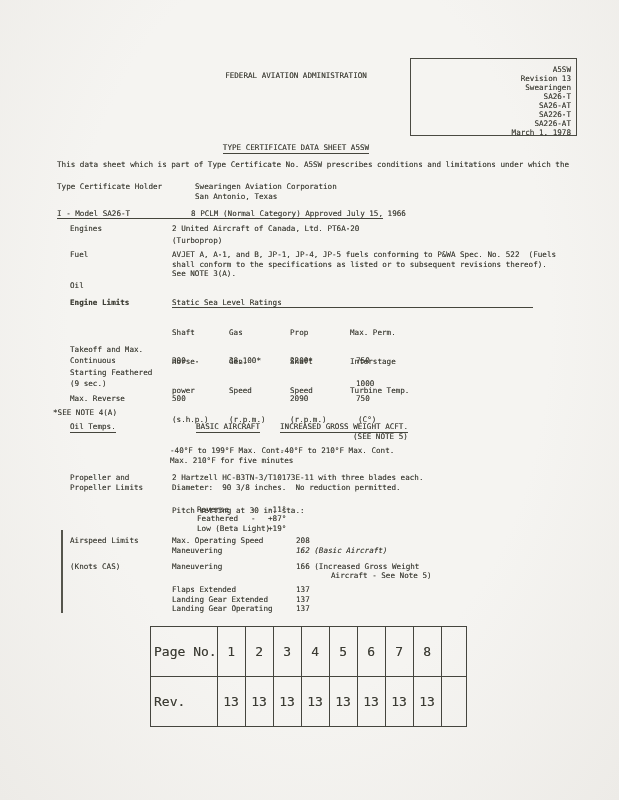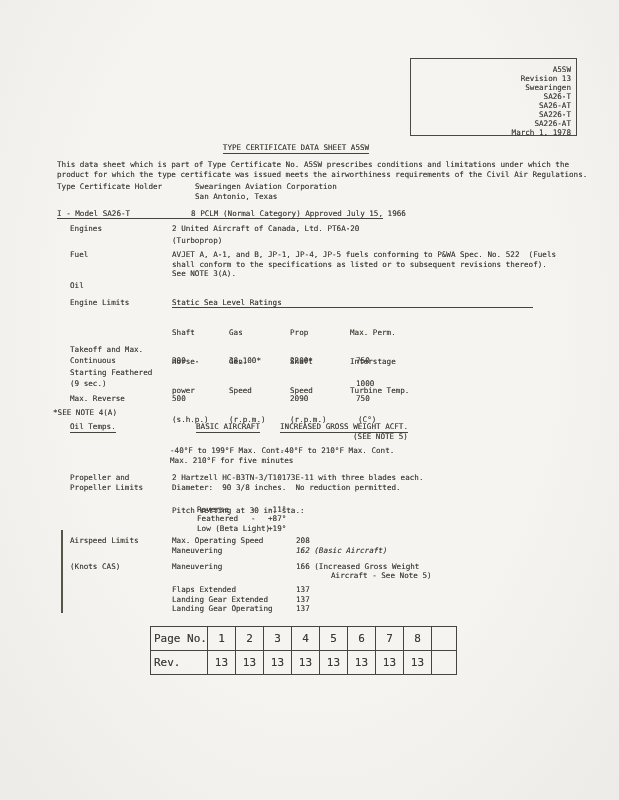--- a/index.html
+++ b/index.html
@@ -25,70 +25,70 @@
   .revbox{
     position:absolute; left:410px; top:58px; width:167px; height:78px;
     border:1px solid #4a4a42; text-align:right;
     padding-top:6px; box-sizing:border-box;
   }
   .revbox div{ line-height:9px; padding-right:5px; white-space:pre; text-shadow:0 0 0.5px rgba(45,45,35,0.5); }
   .hdrcol div{ line-height:10px; }
   .bar{ position:absolute; width:2px; background:#55554c; }
   table.pg{ position:absolute; left:150px; top:626px; border-collapse:collapse; }
   table.pg td{
-    border:1px solid #45453e; height:13px; padding:5px 0;
-    font-size:11px; text-align:center; white-space:pre;
+    border:1px solid #45453e; height:13px; padding:17px 0;
+    font-size:13px; text-align:center; white-space:pre;
     text-shadow:0 0 0.5px rgba(45,45,35,0.5);
   }
   table.pg td.lbl{ text-align:left; padding-left:3px; width:47px; }
   table.pg td.n{ width:27px; }
   table.pg td.last{ width:24px; }
 </style>
 </head>
 <body>
 
 <div id="page">
 
+  <div class="t c" style="left:146px;top:71px;width:300px;">FEDERAL AVIATION ADMINISTRATION</div>
 
   <div class="revbox">
     <div>A5SW</div>
     <div>Revision 13</div>
     <div>Swearingen</div>
     <div>SA26-T</div>
     <div>SA26-AT</div>
     <div>SA226-T</div>
     <div>SA226-AT</div>
     <div>March 1, 1978</div>
   </div>
 
   <div class="t c" style="left:146px;top:143px;width:300px;"><span class="u">TYPE CERTIFICATE DATA SHEET A5SW</span></div>
 
   <div class="t" style="left:57px;top:160px;">This data sheet which is part of Type Certificate No. A5SW prescribes conditions and limitations under which the</div>
-  <div class="t" style="left:57px;top:169.5px;">product for which the type certificate was issued meets the airworthiness requirements of the Civil Air Regulations.</div>
 
   <div class="t" style="left:57px;top:182px;">Type Certificate Holder</div>
   <div class="t" style="left:195px;top:182px;">Swearingen Aviation Corporation</div>
   <div class="t" style="left:195px;top:191.7px;">San Antonio, Texas</div>
 
   <div class="t" style="left:57px;top:208.5px;">I - Model SA26-T</div>
   <div class="t" style="left:163px;top:208.5px;padding-left:28px;">8 PCLM (Normal Category) Approved July 15, 1966</div>
   <div class="rule" style="left:57px;top:218px;width:326px;"></div>
 
   <div class="t" style="left:70px;top:224px;">Engines</div>
   <div class="t" style="left:172px;top:224px;">2 United Aircraft of Canada, Ltd. PT6A-20</div>
   <div class="t" style="left:172px;top:235.5px;">(Turboprop)</div>
 
   <div class="t" style="left:70px;top:250px;">Fuel</div>
   <div class="t" style="left:172px;top:250px;">AVJET A, A-1, and B, JP-1, JP-4, JP-5 fuels conforming to P&amp;WA Spec. No. 522  (Fuels</div>
   <div class="t" style="left:172px;top:259.5px;">shall conform to the specifications as listed or to subsequent revisions thereof).</div>
   <div class="t" style="left:172px;top:269px;">See NOTE 3(A).</div>
 
   <div class="t" style="left:70px;top:281px;">Oil</div>
 
-  <div class="t" style="left:70px;top:298px;">Engine Limits</div>
+  <div class="t" style="left:70px;top:298px;font-weight:bold;">Engine Limits</div>
   <div class="t" style="left:172px;top:298px;">Static Sea Level Ratings</div>
   <div class="rule" style="left:172px;top:307px;width:361px;"></div>
 
   <div class="t hdrcol" style="left:172px;top:309px;">
     <div>Shaft</div>
     <div>Horse-</div>
     <div>power</div>
     <div>(s.h.p.)</div>
   </div>
   <div class="t hdrcol" style="left:229px;top:309px;">

